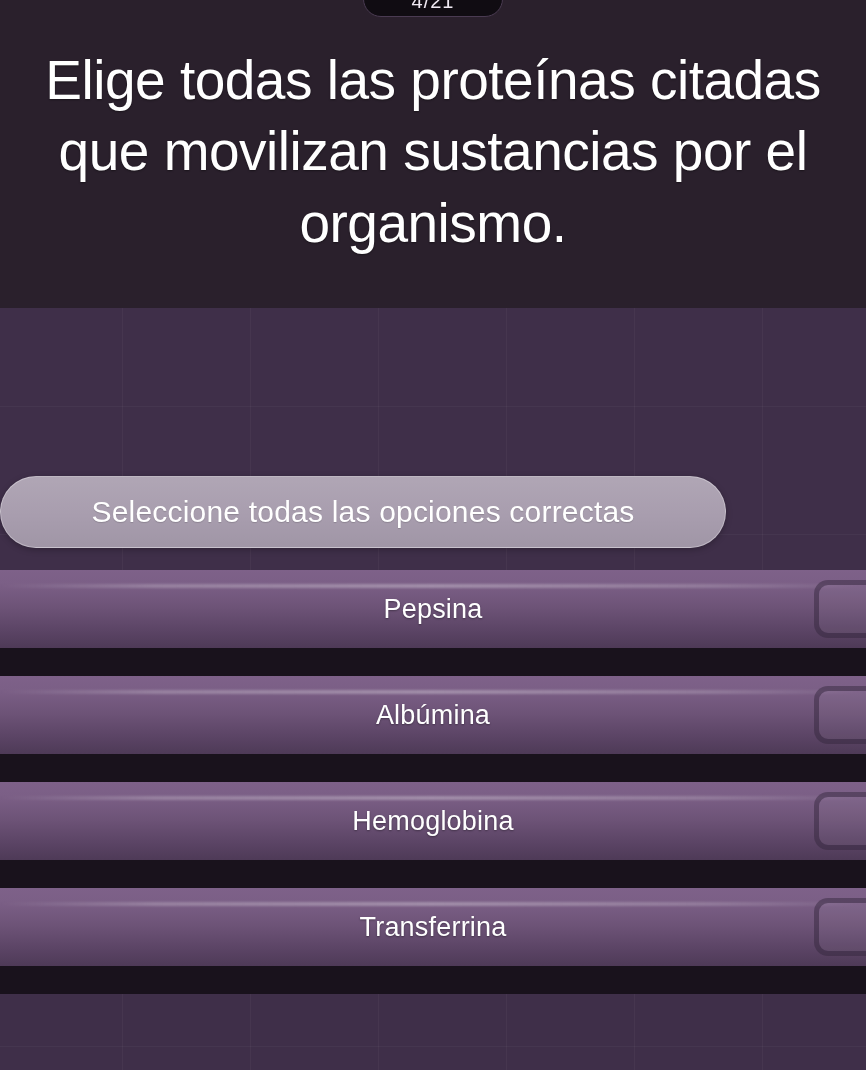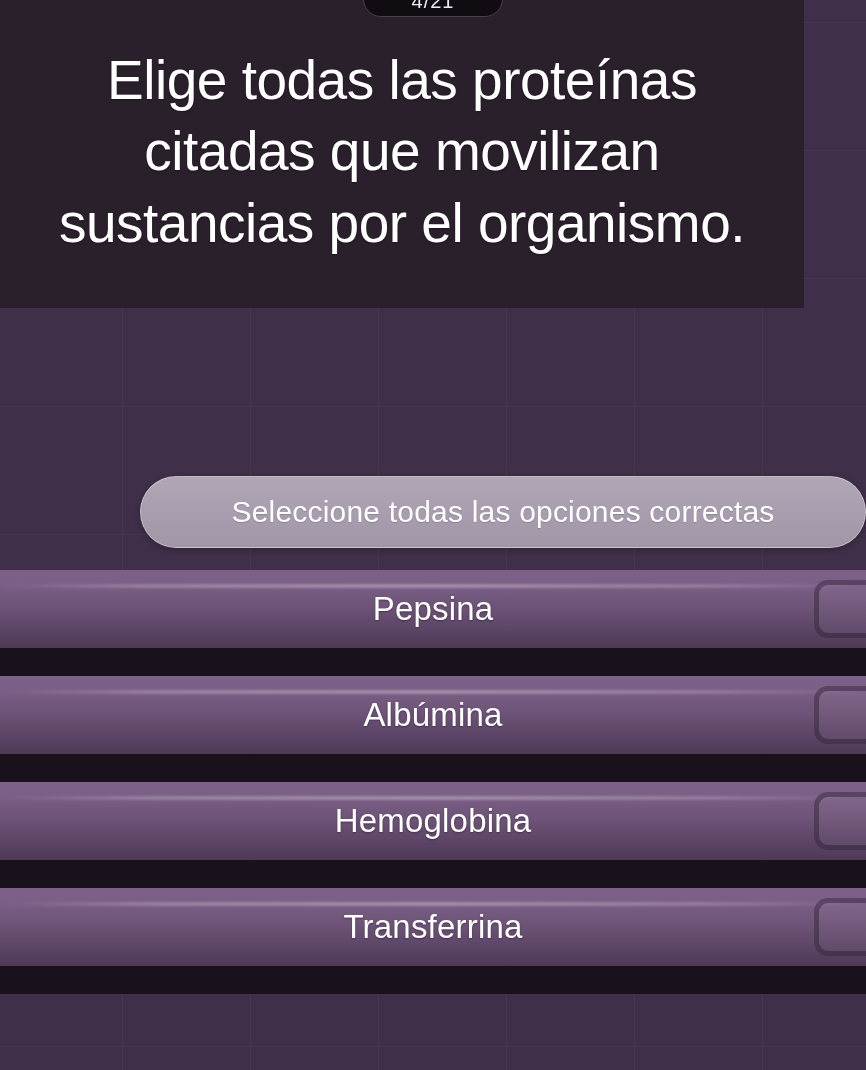--- a/index.html
+++ b/index.html
@@ -55,21 +55,21 @@
     padding-bottom: 3px;
     letter-spacing: 1px;
     z-index: 6;
     overflow: hidden;
   }
 
   
   .header {
     position: absolute;
     left: 0; top: 0;
-    width: 804px;
+    width: 866px;
     height: 308px;
     background: #2a202c;
     z-index: 4;
     display: flex;
     align-items: center;
     padding: 26px 18px 30px;
   }
 
   .question {
     width: 100%;
@@ -82,21 +82,21 @@
     text-shadow: 0 1px 2px rgba(0,0,0,0.4);
   }
 
   
   .pill-wrap {
     position: absolute;
     left: 0;
     top: 476px;
     width: 866px;
     display: flex;
-    justify-content: flex-end;
+    justify-content: flex-start;
     z-index: 3;
   }
 
   .pill {
     width: 726px;
     height: 72px;
     border-radius: 36px;
     background: linear-gradient(180deg, #b0a6b5 0%, #a89dae 55%, #a096a6 100%);
     border: 1px solid rgba(255,255,255,0.32);
     box-shadow: 0 2px 6px rgba(0,0,0,0.25);
@@ -148,21 +148,21 @@
       rgba(255,255,255,0.22) 18%,
       rgba(255,255,255,0.30) 50%,
       rgba(255,255,255,0.18) 82%,
       rgba(255,255,255,0.00) 100%);
     filter: blur(1.2px);
     pointer-events: none;
   }
 
   .option-label {
     color: #ffffff;
-    font-size: 33px;
+    font-size: 27px;
     letter-spacing: 0.2px;
     text-shadow: 0 1px 2px rgba(0,0,0,0.35);
     position: relative;
     z-index: 2;
     padding: 0 90px;
     text-align: left;
   }
 
   
   .checkbox {

